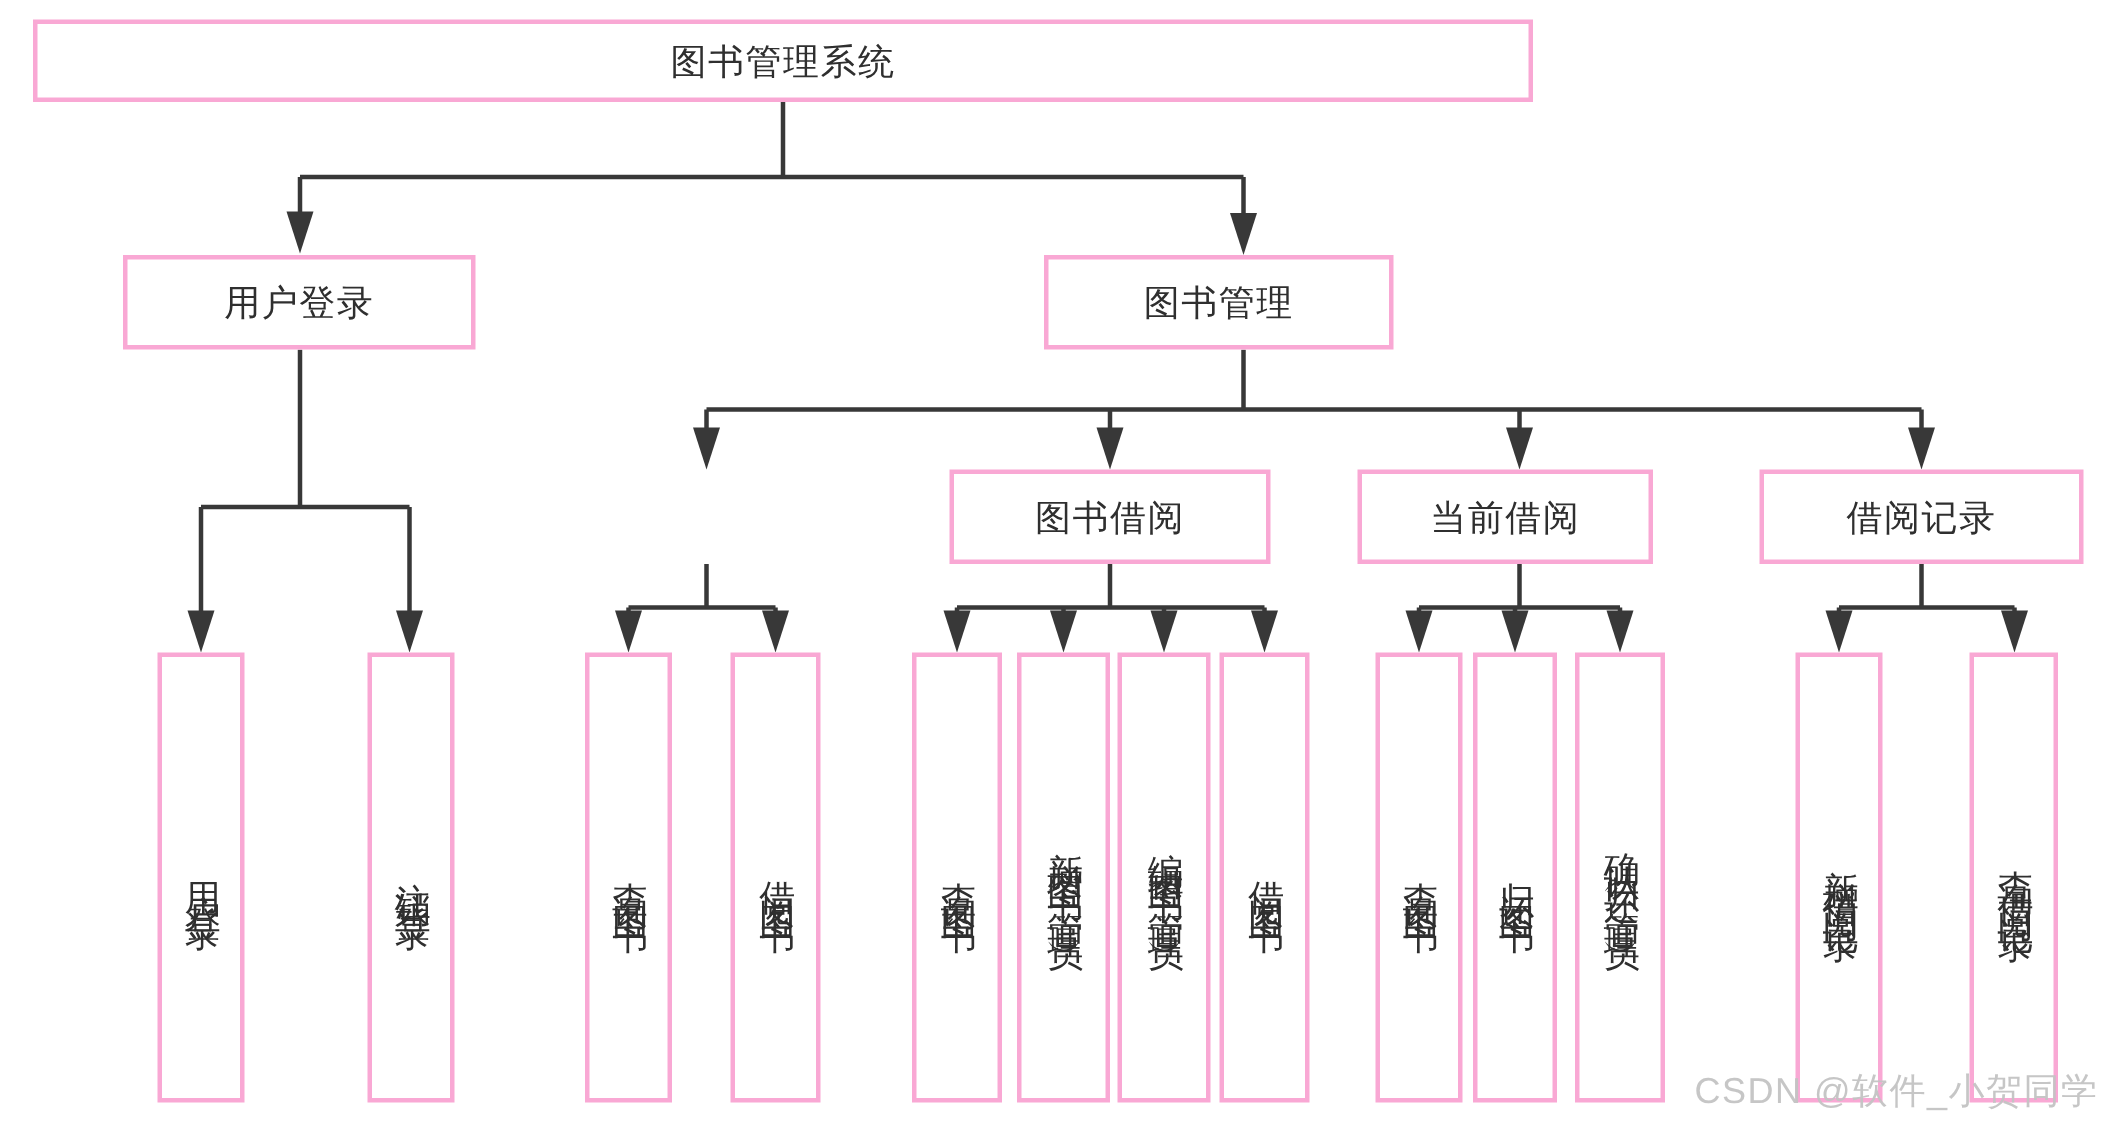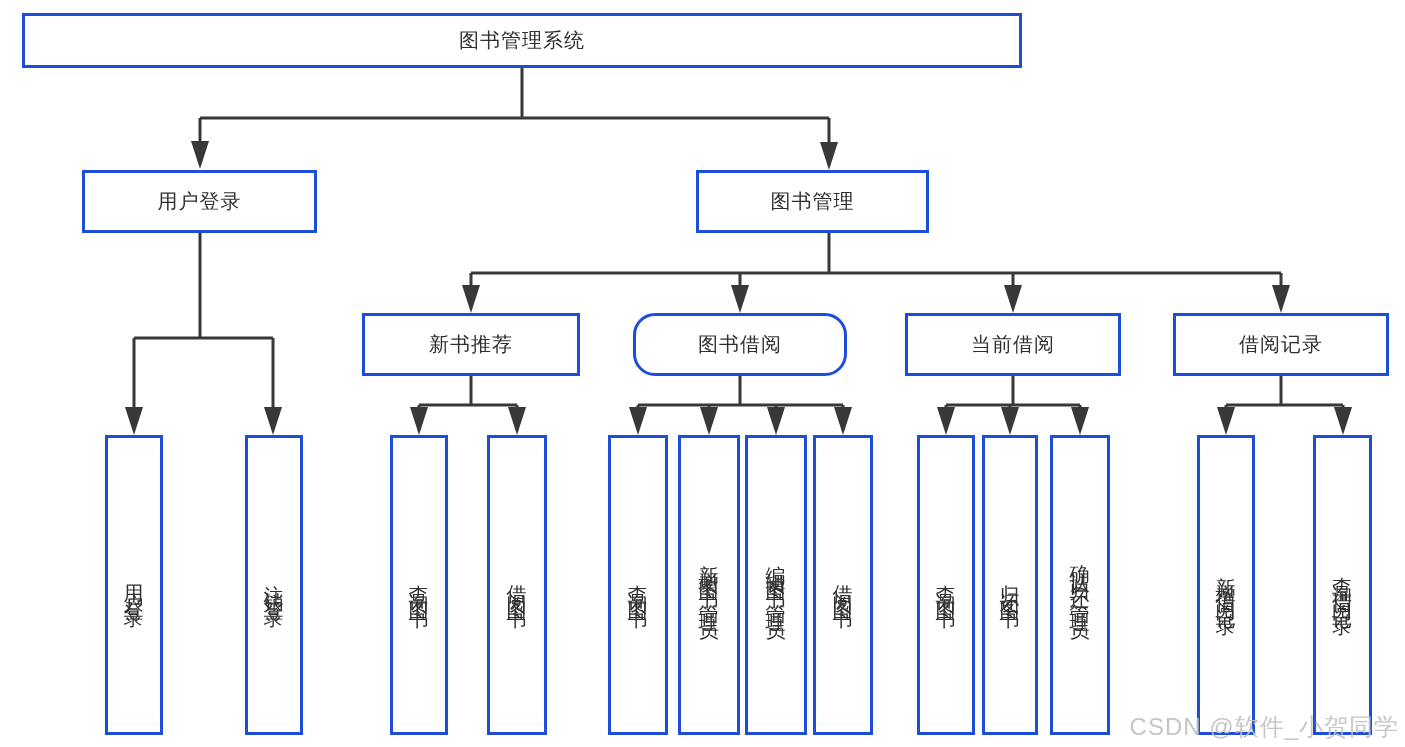--- a/index.html
+++ b/index.html
@@ -21,27 +21,27 @@
     stroke-width: 3;
     fill: none;
   }
   svg.connectors polygon {
     fill: #383838;
     stroke: none;
   }
   .box {
     position: absolute;
     box-sizing: border-box;
-    border: 3px solid #1d4ed8;
+    border: 3px solid #f9a8d4;
     background: #ffffff;
     display: flex;
     align-items: center;
     justify-content: center;
     color: #2f2f2f;
-    font-size: 20px;
+    font-size: 24px;
   }
   .box.h span {
     white-space: nowrap;
     letter-spacing: 1px;
   }
   .box.v span {
     writing-mode: vertical-lr;
     text-orientation: mixed;
     letter-spacing: 8px;
     line-height: 1.1;
@@ -117,27 +117,24 @@
     <span>图书管理系统</span>
   </div>
 
   <div class="box h" style="left:82px; top:170px; width:235px; height:63px;">
     <span>用户登录</span>
   </div>
   <div class="box h" style="left:696px; top:170px; width:233px; height:63px;">
     <span>图书管理</span>
   </div>
 
-  <div class="box h" style="left:362px; top:313px; width:218px; height:63px;">
-    <span>新书推荐</span>
-  </div>
-  <div class="box h" style="left:633px; top:313px; width:214px; height:63px;border-radius:22px;">
+  <div class="box h" style="left:633px; top:313px; width:214px; height:63px;">
     <span>图书借阅</span>
   </div>
-  <div class="box h" style="left:905px; top:313px; width:216px; height:63px;">
+  <div class="box h" style="left:905px; top:313px; width:197px; height:63px;">
     <span>当前借阅</span>
   </div>
   <div class="box h" style="left:1173px; top:313px; width:216px; height:63px;">
     <span>借阅记录</span>
   </div>
 
   <div class="box v" style="left:105px; top:435px; width:58px; height:300px;">
     <span>用户登录</span>
   </div>
   <div class="box v" style="left:245px; top:435px; width:58px; height:300px;">

